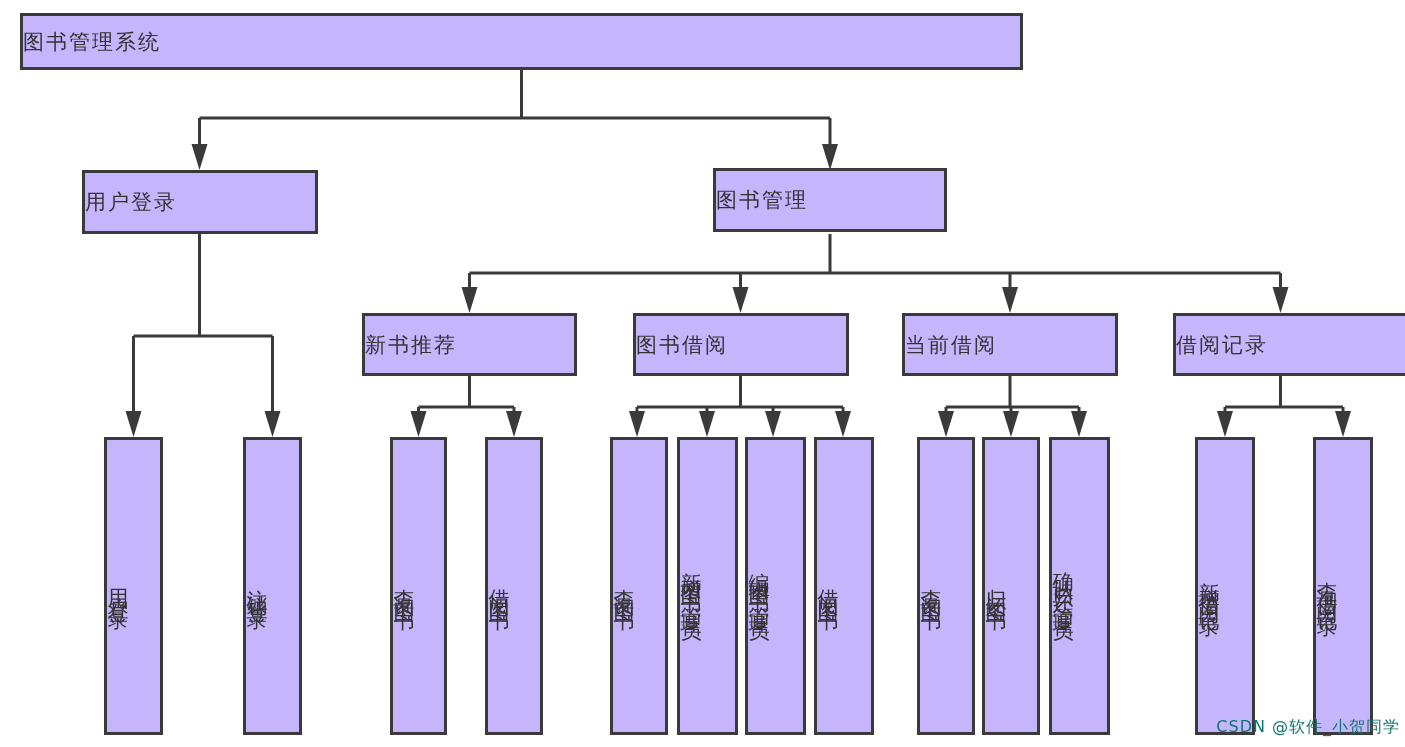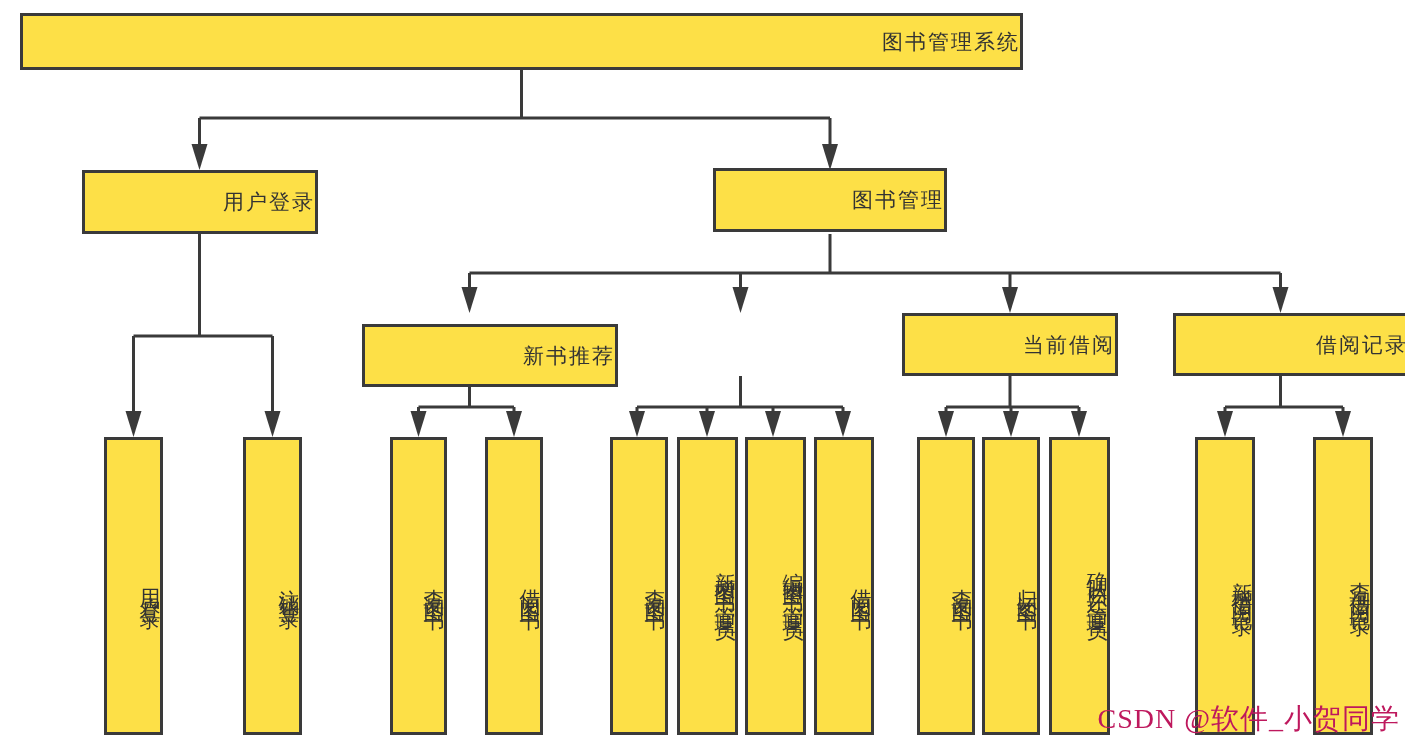--- a/index.html
+++ b/index.html
@@ -2,32 +2,32 @@
 <html><head>
 <meta charset="utf-8">
 <style>
   html,body{margin:0;padding:0;background:#ffffff;}
   .stage{
     position:relative;width:1405px;height:747px;background:#ffffff;overflow:hidden;
     font-family:"DejaVu Sans","Liberation Sans",sans-serif;
   }
   .wires{position:absolute;left:0;top:0;width:1405px;height:747px;}
   .node{
-    position:absolute;box-sizing:border-box;background:#fde047;
-    border:3px solid #3a3a3a;display:flex;align-items:center;justify-content:flex-end;
+    position:absolute;box-sizing:border-box;background:#c4b5fd;
+    border:3px solid #3a3a3a;display:flex;align-items:center;justify-content:flex-start;
     color:#333333;
   }
   .nodeH span{font-size:21px;letter-spacing:2px;white-space:nowrap;}
   .nodeV span{
     writing-mode:vertical-rl;text-orientation:mixed;
     font-size:21px;line-height:1;letter-spacing:7px;white-space:nowrap;
   }
   .watermark{
     position:absolute;right:5px;bottom:9px;
-    font-size:28px;color:#be185d;letter-spacing:1px;white-space:nowrap;font-family:Liberation Serif, serif;
+    font-size:16px;color:#0f766e;letter-spacing:1px;white-space:nowrap;
   }
 </style>
 </head>
 <body>
 
 <div class="stage">
 
   <svg class="wires" viewBox="0 0 1405 747" xmlns="http://www.w3.org/2000/svg" aria-hidden="true">
     <g stroke="#3a3a3a" stroke-width="3" fill="none">
 
@@ -75,22 +75,25 @@
     <span>图书管理系统</span>
   </div>
 
   <div class="node nodeH" style="left:82px;top:170px;width:236px;height:64px">
     <span>用户登录</span>
   </div>
   <div class="node nodeH" style="left:713px;top:168px;width:234px;height:64px">
     <span>图书管理</span>
   </div>
 
-  <div class="node nodeH" style="left:362px;top:324px;width:256px;height:63px">
+  <div class="node nodeH" style="left:362px;top:313px;width:215px;height:63px">
     <span>新书推荐</span>
+  </div>
+  <div class="node nodeH" style="left:633px;top:313px;width:216px;height:63px">
+    <span>图书借阅</span>
   </div>
   <div class="node nodeH" style="left:902px;top:313px;width:216px;height:63px">
     <span>当前借阅</span>
   </div>
   <div class="node nodeH" style="left:1173px;top:313px;width:238px;height:63px">
     <span>借阅记录</span>
   </div>
 
   <div class="node nodeV" style="left:104px;top:437px;width:59px;height:298px">
     <span>用户登录</span>

